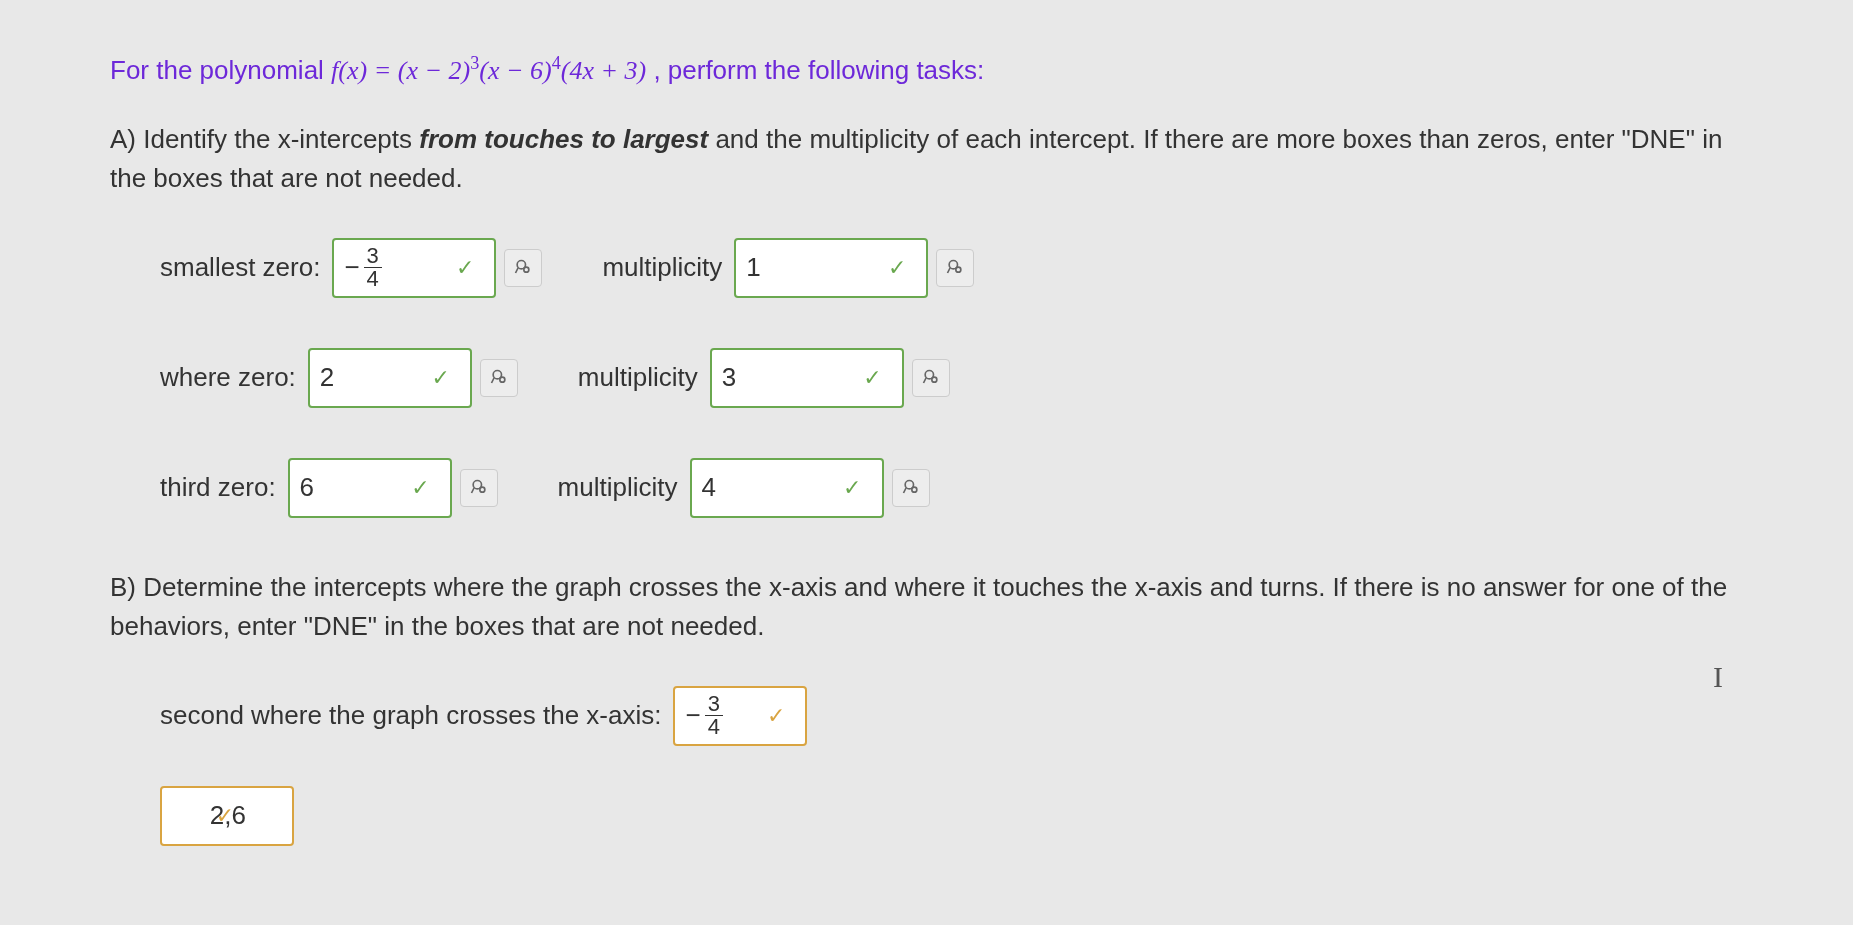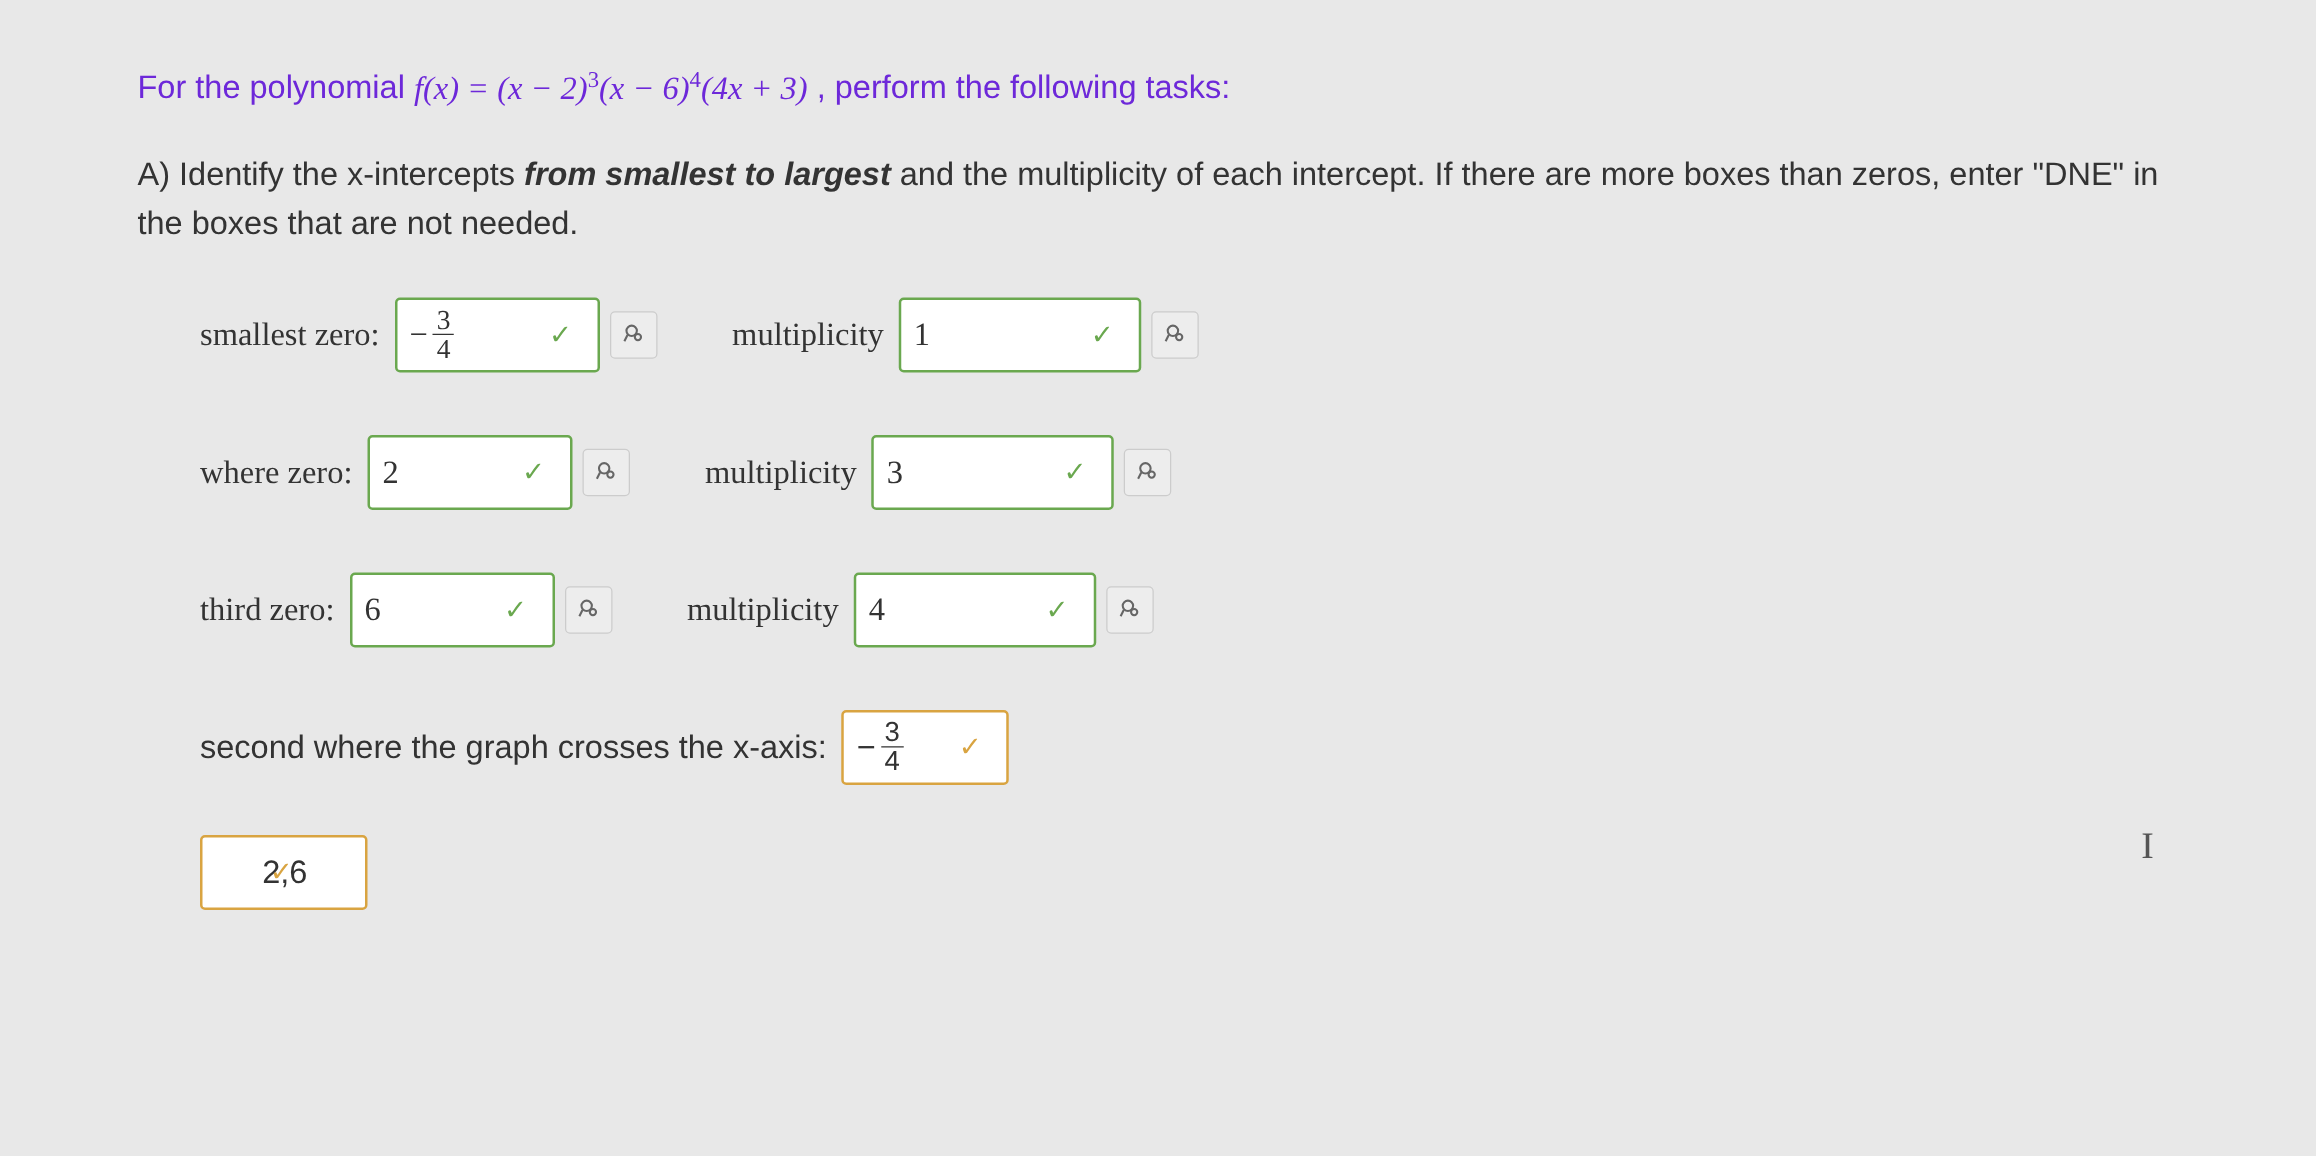--- a/index.html
+++ b/index.html
@@ -26,21 +26,20 @@
   }
   .italic-bold {
     font-style: italic;
     font-weight: bold;
   }
   .row {
     display: flex;
     align-items: center;
     margin-bottom: 50px;
     padding-left: 50px;
-    font-family: Liberation Serif, serif;
   }
   .label {
     color: #333;
     margin-right: 12px;
   }
   .answer-box {
     display: inline-flex;
     align-items: center;
     justify-content: center;
     min-width: 140px;
@@ -135,21 +134,21 @@
 
 <div class="container">
 
   <div class="prompt-line">
     <span>For the polynomial </span>
     <span class="math">f(x) = (x − 2)<sup>3</sup>(x − 6)<sup>4</sup>(4x + 3)</span>
     <span> , perform the following tasks:</span>
   </div>
 
   <div class="section-a">
-    <span>A) Identify the x-intercepts </span><span class="italic-bold">from smallest to largest</span><span> and the multiplicity of each intercept. If there are more boxes than zeros, enter "DNE" in the boxes that are not needed.</span>
+    <span>A) Identify the x-intercepts </span><span class="italic-bold">from touches to largest</span><span> and the multiplicity of each intercept. If there are more boxes than zeros, enter "DNE" in the boxes that are not needed.</span>
   </div>
 
   <div class="row">
     <span class="label">smallest zero:</span>
     <div class="answer-box" style="justify-content:space-between;">
       <span class="neg-frac">
         <span>−</span>
         <span class="frac">
             <span class="num">3</span>
             <span class="den">4</span>
@@ -234,20 +233,21 @@
       <span class="preview-icon" style="margin-right:0;">
         <svg viewBox="0 0 24 24" fill="none" stroke="#666" stroke-width="2">
             <circle cx="10" cy="8" r="5"></circle>
             <circle cx="16" cy="14" r="3"></circle>
             <line x1="6" y1="12" x2="3" y2="18"></line>
           </svg>
       </span>
     </div>
   </div>
 
+  <div class="section-b">B) Determine the intercepts where the graph crosses the x-axis and where it touches the x-axis and turns. If there is no answer for one of the behaviors, enter "DNE" in the boxes that are not needed.</div>
 
   <div class="row-b">
     <span class="label">second where the graph crosses the x-axis:</span>
     <div class="answer-box yellow" style="justify-content:space-between;">
       <span class="neg-frac">
         <span>−</span>
         <span class="frac">
             <span class="num">3</span>
             <span class="den">4</span>
           </span>

